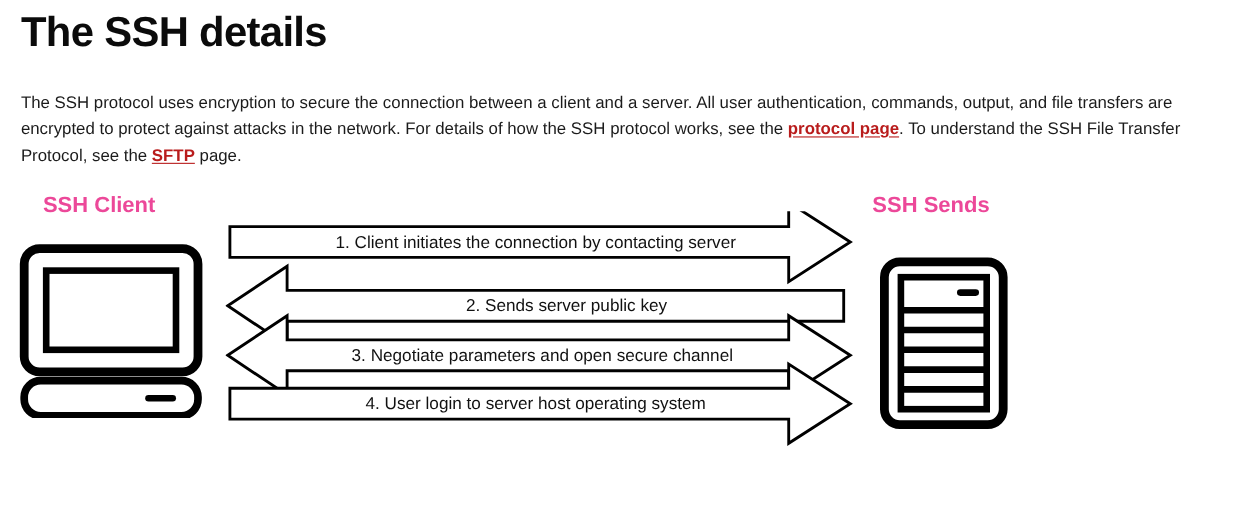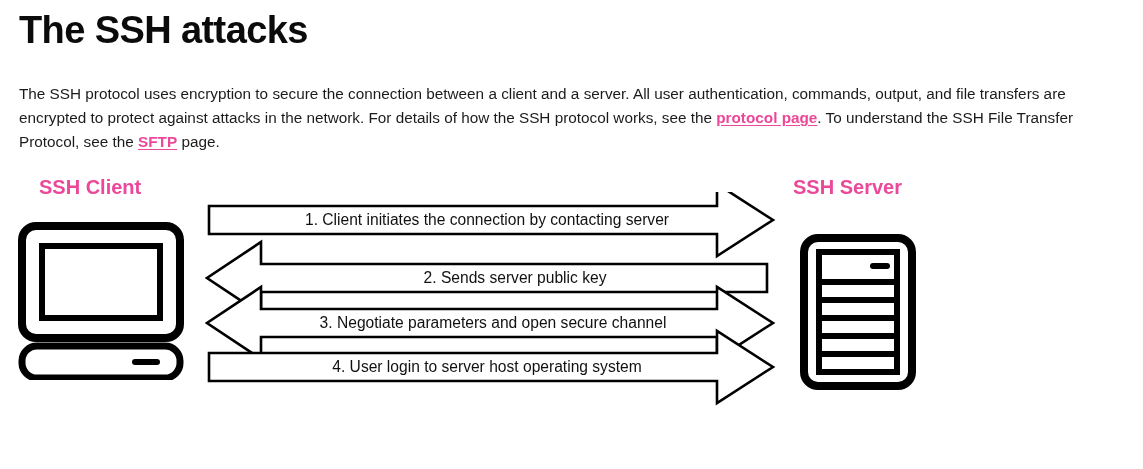--- a/index.html
+++ b/index.html
@@ -37,21 +37,21 @@
     left: 19px;
     top: 82px;
     width: 1070px;
     font-family: "Liberation Sans", sans-serif;
     font-size: 15.3px;
     line-height: 24px;
     color: #1b1b1b;
     margin: 0;
   }
   .intro-paragraph .lk {
-    color: #ec4899;
+    color: #b91c1c;
     font-weight: bold;
     text-decoration: underline;
     text-underline-offset: 2px;
     cursor: pointer;
   }
 
   
   .diagram {
     position: absolute;
     left: 0;
@@ -85,29 +85,29 @@
     font-family: "Liberation Sans", sans-serif;
     font-size: 15.6px;
     fill: #111111;
     text-anchor: middle;
     dominant-baseline: middle;
   }
 </style>
 </head>
 <body>
 
-<h1 class="page-title">The SSH attacks</h1>
+<h1 class="page-title">The SSH details</h1>
 
 <p class="intro-paragraph"><span>The SSH protocol uses encryption to secure the connection between a client and a server. All user authentication, commands, output, and file transfers are encrypted to protect against attacks in the network. For details of how the SSH protocol works, see the </span><a class="lk" href="#">protocol page</a><span>. To understand the SSH File Transfer Protocol, see the </span><a class="lk" href="#">SFTP</a><span> page.</span></p>
 
 <div class="diagram">
 
   <div class="node-label client">SSH Client</div>
 
-  <div class="node-label server">SSH Server</div>
+  <div class="node-label server">SSH Sends</div>
 
   <svg class="icon-svg icon-client" width="170" height="160" viewBox="0 0 170 160">
     <rect x="6" y="6" width="158" height="112" rx="14" ry="14" fill="#ffffff" stroke="#000000" stroke-width="8"></rect>
     <rect x="26" y="26" width="118" height="72" fill="#ffffff" stroke="#000000" stroke-width="6"></rect>
     <rect x="6" y="126" width="158" height="32" rx="15" ry="15" fill="#ffffff" stroke="#000000" stroke-width="7"></rect>
     <rect x="116" y="139" width="28" height="6" rx="3" ry="3" fill="#000000"></rect>
   </svg>
 
   <svg class="icon-svg icon-server" width="120" height="160" viewBox="0 0 120 160">
     <rect x="6" y="6" width="108" height="148" rx="14" ry="14" fill="#ffffff" stroke="#000000" stroke-width="8"></rect>

